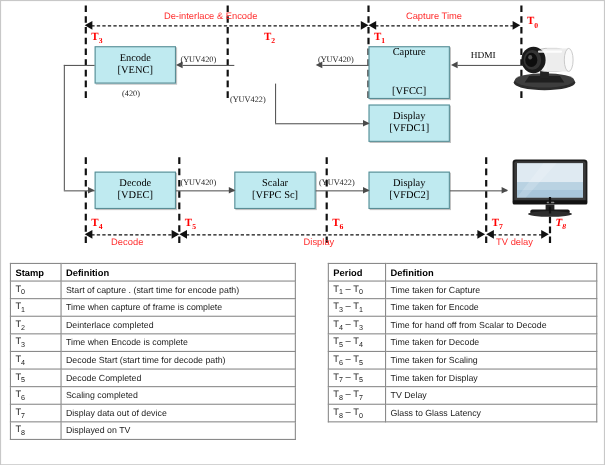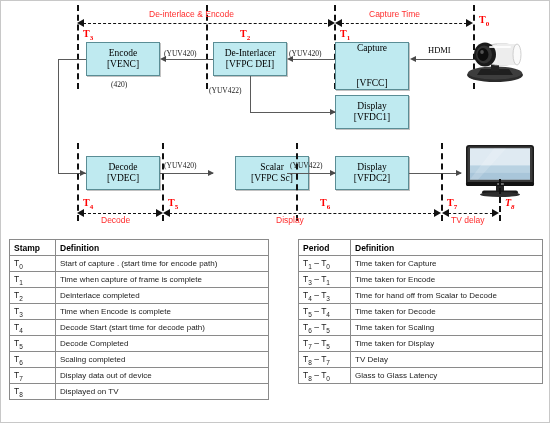--- a/index.html
+++ b/index.html
@@ -149,41 +149,37 @@
   </div>
   <div class="tlabel" style="left:478px;top:13px;">
     <span>T</span><sub>0</sub>
   </div>
 
   <div class="pbox" style="left:85px;top:41px;width:74px;height:34px;">
     <span class="l1">Encode</span>
     <span class="l2">[VENC]</span>
   </div>
 
-  <div class="pbox" style="left:212px;top:41px;width:74px;height:34px;">
-    <span class="l1">De-Interlacer</span>
-    <span class="l2">[VFPC DEI]</span>
-  </div>
 
   <div class="pbox" style="left:334px;top:41px;width:74px;height:48px;gap:24px;">
     <span class="l1">Capture</span>
     <span class="l2">[VFCC]</span>
   </div>
 
   <div class="pbox" style="left:334px;top:94px;width:74px;height:34px;">
     <span class="l1">Display</span>
     <span class="l2">[VFDC1]</span>
   </div>
 
   <div class="pbox" style="left:85px;top:155px;width:74px;height:34px;">
     <span class="l1">Decode</span>
     <span class="l2">[VDEC]</span>
   </div>
 
-  <div class="pbox" style="left:212px;top:155px;width:74px;height:34px;margin-left:22px;">
+  <div class="pbox" style="left:212px;top:155px;width:74px;height:34px;">
     <span class="l1">Scalar</span>
     <span class="l2">[VFPC Sc]</span>
   </div>
 
   <div class="pbox" style="left:334px;top:155px;width:74px;height:34px;">
     <span class="l1">Display</span>
     <span class="l2">[VFDC2]</span>
   </div>
 
   <div class="hline" style="left:415px;top:58px;width:63px;"></div>
@@ -267,21 +263,21 @@
   <div class="vdash" style="left:295px;top:142px;height:78px;"></div>
   <div class="vdash" style="left:440px;top:142px;height:78px;"></div>
   <div class="vdash" style="left:498px;top:178px;height:42px;"></div>
 
   <div class="tlabel" style="left:82px;top:196px;">
     <span>T</span><sub>4</sub>
   </div>
   <div class="tlabel" style="left:167px;top:196px;">
     <span>T</span><sub>5</sub>
   </div>
-  <div class="tlabel" style="left:319px;top:196px;text-align:right;">
+  <div class="tlabel" style="left:301px;top:196px;text-align:right;">
     <span>T</span><sub>6</sub>
   </div>
   <div class="tlabel" style="left:446px;top:196px;">
     <span>T</span><sub>7</sub>
   </div>
   <div class="tlabel" style="left:504px;top:196px;font-style:italic;">
     <span>T</span><sub>8</sub>
   </div>
 
   <div class="hdash" style="left:82px;top:212px;width:78px;"></div>

